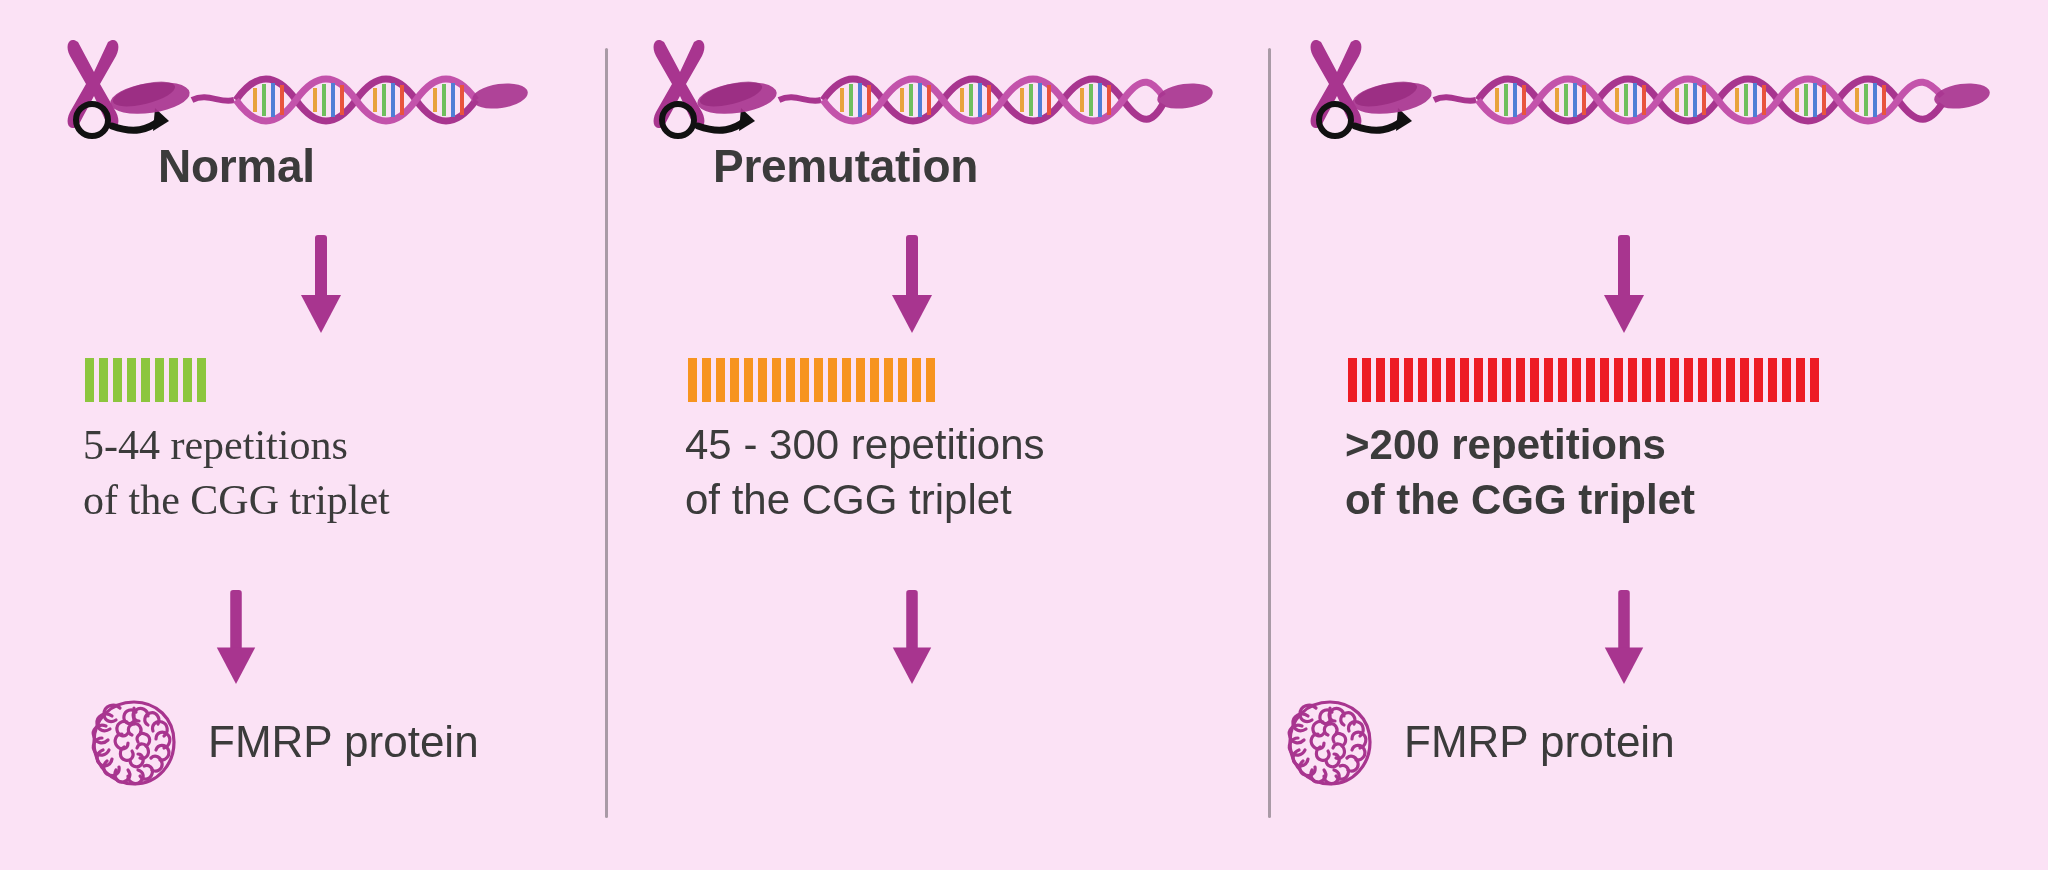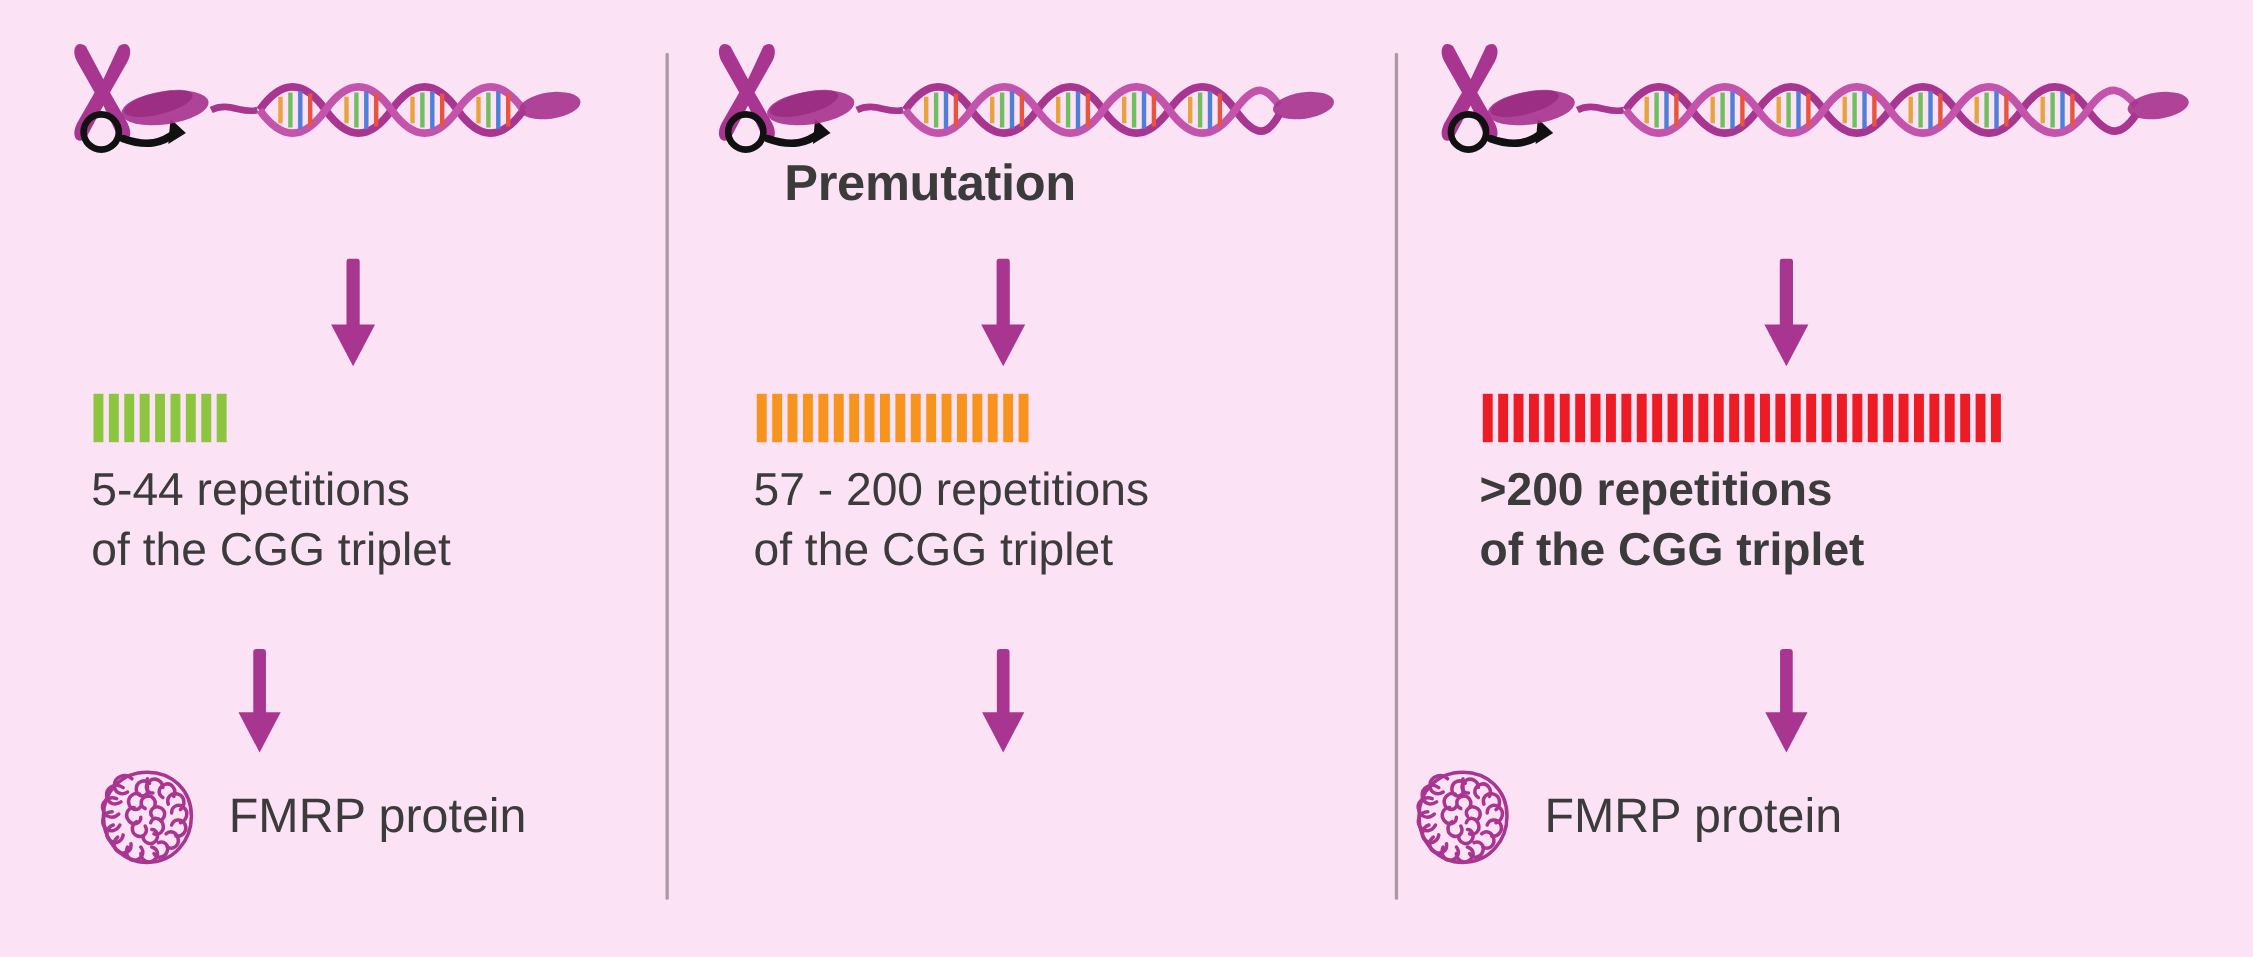--- a/index.html
+++ b/index.html
@@ -107,21 +107,21 @@
 
   
   .caption {
     position: absolute;
     top: 418px;
     font-size: 42px;
     line-height: 1.30;
     color: #3b3b3b;
     white-space: pre-line;
   }
-  .col-0 .caption { left: 83px; }
+  .col-0 .caption { left: 83px; font-family: Liberation Serif, serif; }
   .col-1 .caption { left: 685px; }
   .col-2 .caption { left: 1345px; font-weight: bold; }
 
   
   .result-row {
     position: absolute;
     top: 690px;
     display: flex;
     align-items: center;
     gap: 22px;
@@ -187,20 +187,21 @@
             <line x1="336" y1="22" x2="336" y2="54" stroke="#6fbf5e"></line>
             <line x1="345" y1="21" x2="345" y2="55" stroke="#4f7fd6"></line>
             <line x1="354" y1="23" x2="354" y2="53" stroke="#e8543d"></line>
           </g>
         </g>
         <g>
           <ellipse cx="392" cy="34" rx="28" ry="12" fill="#a8358f" opacity="0.92" transform="rotate(-8 392 34)"></ellipse>
         </g>
       </svg>
 
+      <div class="heading">Normal</div>
     </div>
 
     <svg class="down-arrow arrow-1" width="48" height="100" viewBox="0 0 48 100">
       <rect x="18" y="0" width="12" height="66" fill="#a8358f" rx="3"></rect>
       <path d="M4 60 L44 60 L24 98 Z" fill="#a8358f"></path>
     </svg>
 
     <div class="repeat-bars">
         <div class="bar" style="background: rgb(140, 198, 62);"></div>
         <div class="bar" style="background: rgb(140, 198, 62);"></div>
@@ -326,21 +327,21 @@
         <div class="bar" style="background: rgb(247, 148, 30);"></div>
         <div class="bar" style="background: rgb(247, 148, 30);"></div>
         <div class="bar" style="background: rgb(247, 148, 30);"></div>
         <div class="bar" style="background: rgb(247, 148, 30);"></div>
         <div class="bar" style="background: rgb(247, 148, 30);"></div>
         <div class="bar" style="background: rgb(247, 148, 30);"></div>
         <div class="bar" style="background: rgb(247, 148, 30);"></div>
         <div class="bar" style="background: rgb(247, 148, 30);"></div>
       </div>
 
-    <div class="caption">57 - 200 repetitions
+    <div class="caption">45 - 300 repetitions
 of the CGG triplet</div>
 
     <svg class="down-arrow arrow-2" width="48" height="96" viewBox="0 0 48 100">
       <rect x="18" y="0" width="12" height="66" fill="#a8358f" rx="3"></rect>
       <path d="M4 60 L44 60 L24 98 Z" fill="#a8358f"></path>
     </svg>
 
     <div class="result-row">
       <svg width="104" height="104" viewBox="0 0 104 104">
         <g fill="none" stroke="#a8358f" stroke-width="3.2" stroke-linecap="round">

